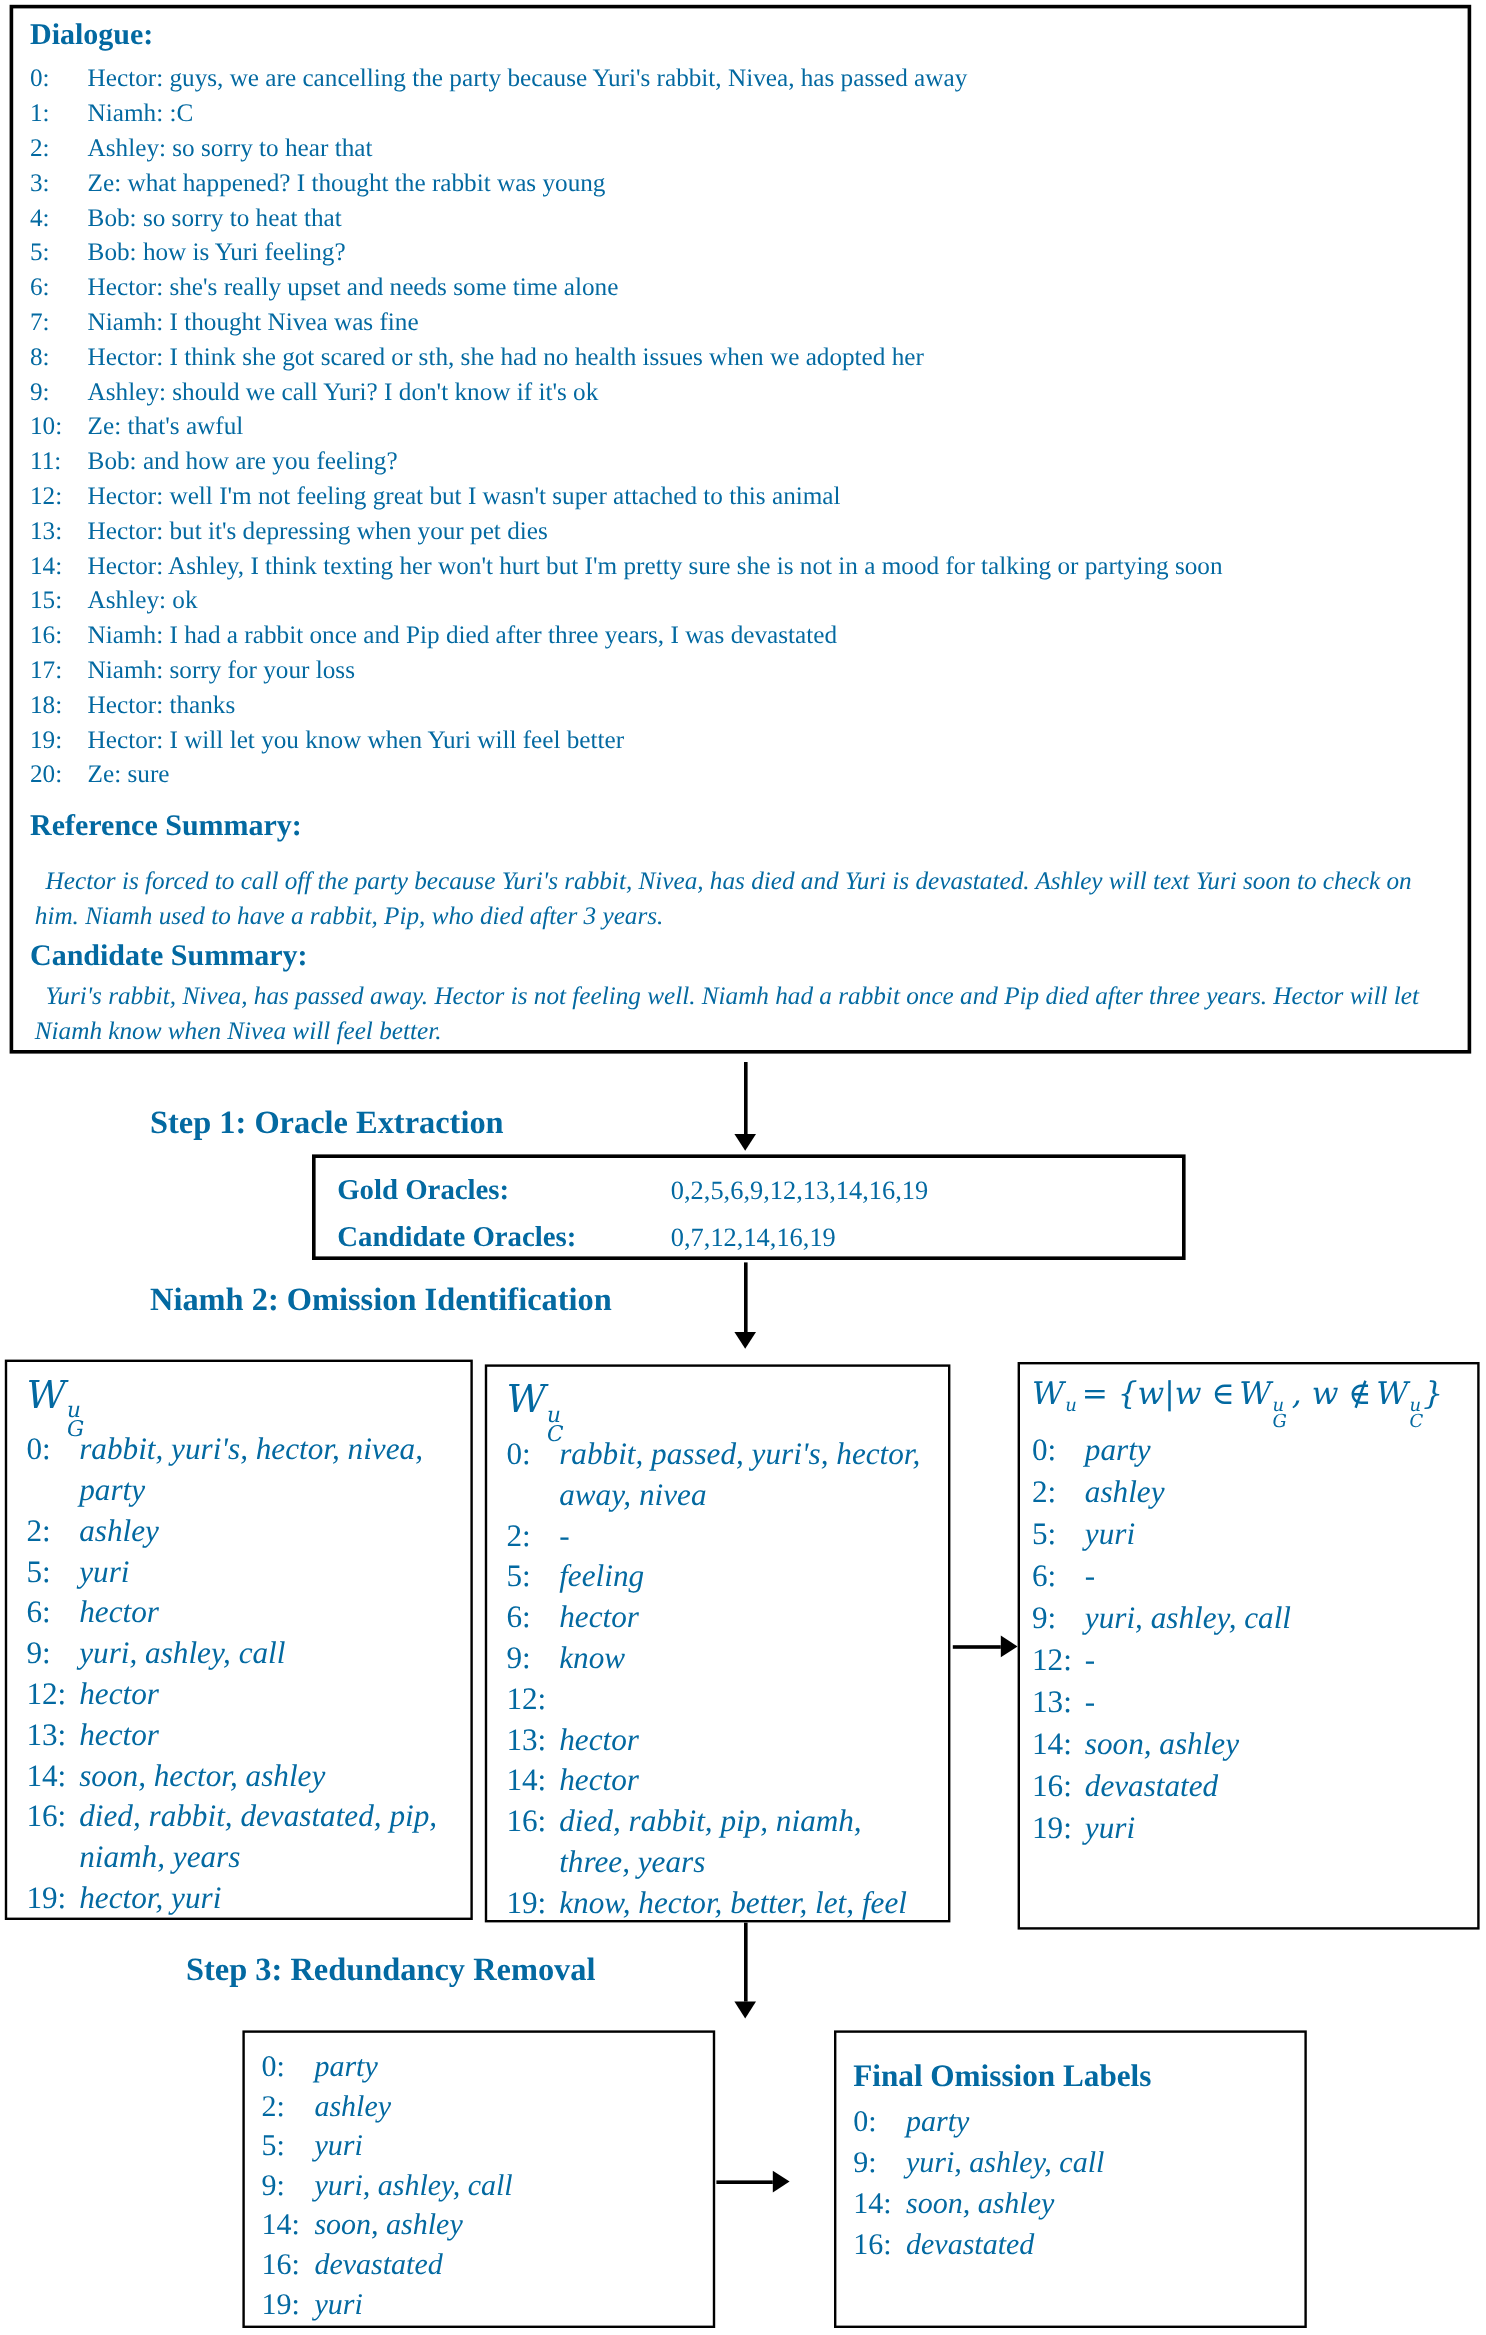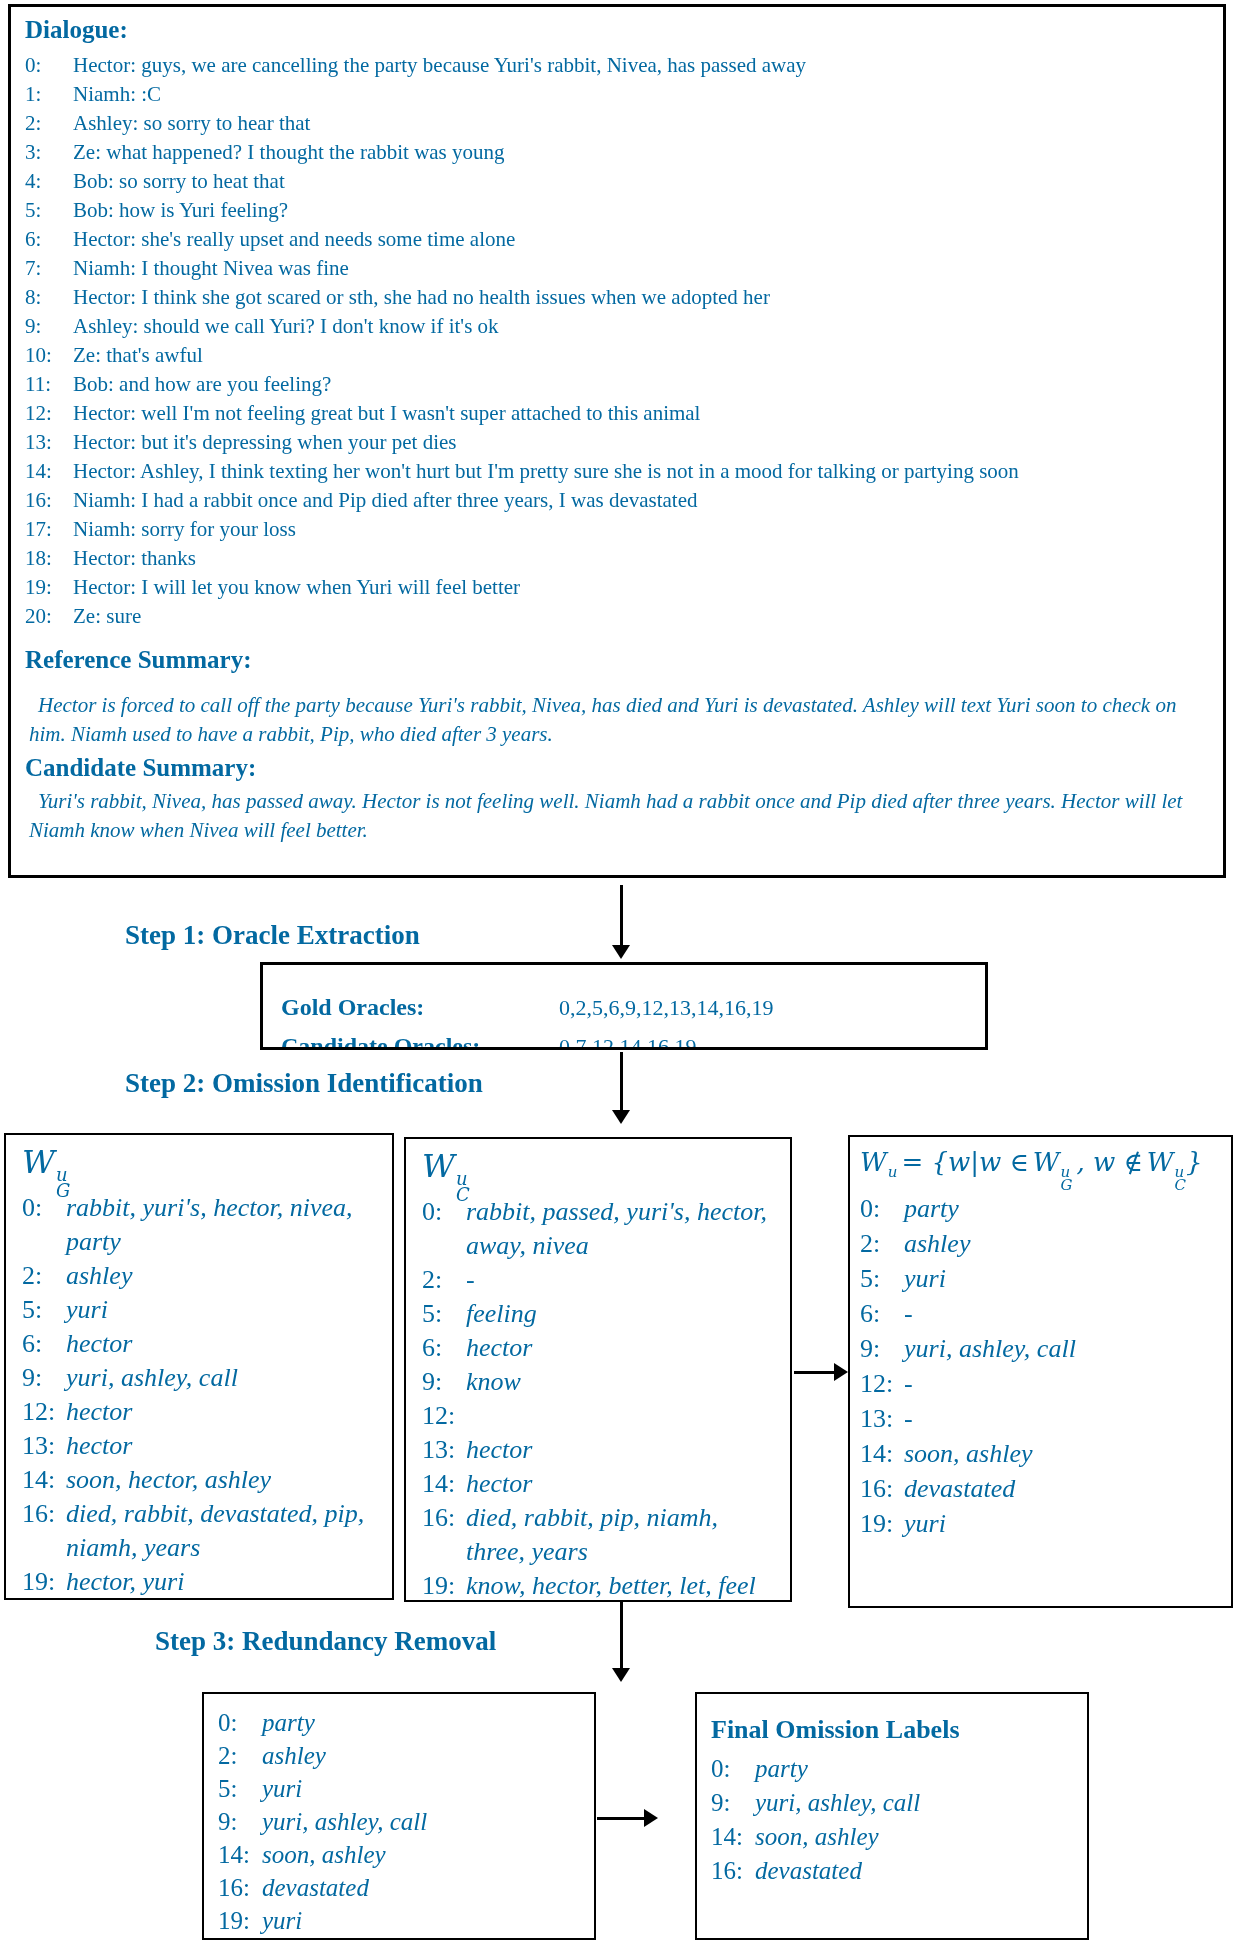--- a/index.html
+++ b/index.html
@@ -29,21 +29,21 @@
            border-right:9px solid transparent;border-top:14px solid #000;}
   .ah-right{position:absolute;width:0;height:0;border-top:9px solid transparent;
             border-bottom:9px solid transparent;border-left:14px solid #000;}
   #a1{left:620px;top:885px;height:60px;}   #a1h{left:612px;top:945px;}
   #a2{left:620px;top:1052px;height:58px;}  #a2h{left:612px;top:1110px;}
   #a3{left:794px;top:1371px;width:40px;}   #a3h{left:834px;top:1363px;}
   #a4{left:620px;top:1602px;height:66px;}  #a4h{left:612px;top:1668px;}
   #a5{left:597px;top:1817px;width:47px;}   #a5h{left:644px;top:1809px;}
 
   
-  #oraclebox{left:260px;top:962px;width:728px;height:88px;padding:24px 0 0 18px;}
+  #oraclebox{left:260px;top:962px;width:728px;height:88px;padding:9px 0 0 18px;}
   .orow{line-height:36px;white-space:nowrap;}
   .olabel{display:inline-block;width:278px;font-size:24px;font-weight:bold;}
   .oval{font-size:22px;}
 
   
   #wgbox{left:4px;top:1133px;width:390px;height:467px;border-width:2.5px;padding:8px 14px 0 16px;}
   #wcbox{left:404px;top:1137px;width:388px;height:465px;border-width:2.5px;padding:8px 14px 0 16px;}
   #wubox{left:848px;top:1135px;width:385px;height:473px;border-width:2.5px;padding:6px 10px 0 10px;}
   .whead{height:48px;}
   .wvar{font-style:italic;font-size:32px;font-family:"DejaVu Serif","Liberation Serif",serif;}
@@ -128,20 +128,24 @@
         </div>
       <div class="dlg-row">
           <span class="didx">13:</span>
           <span>Hector: but it's depressing when your pet dies</span>
         </div>
       <div class="dlg-row">
           <span class="didx">14:</span>
           <span>Hector: Ashley, I think texting her won't hurt but I'm pretty sure she is not in a mood for talking or partying soon</span>
         </div>
       <div class="dlg-row">
+          <span class="didx">15:</span>
+          <span>Ashley: ok</span>
+        </div>
+      <div class="dlg-row">
           <span class="didx">16:</span>
           <span>Niamh: I had a rabbit once and Pip died after three years, I was devastated</span>
         </div>
       <div class="dlg-row">
           <span class="didx">17:</span>
           <span>Niamh: sorry for your loss</span>
         </div>
       <div class="dlg-row">
           <span class="didx">18:</span>
           <span>Hector: thanks</span>
@@ -156,21 +160,21 @@
         </div>
     </div>
 
     <div class="sec-title" id="ref-title">Reference Summary:</div>
     <p class="sum">Hector is forced to call off the party because Yuri's rabbit, Nivea, has died and Yuri is devastated. Ashley will text Yuri soon to check on him. Niamh used to have a rabbit, Pip, who died after 3 years.</p>
     <div class="sec-title" id="cand-title">Candidate Summary:</div>
     <p class="sum">Yuri's rabbit, Nivea, has passed away. Hector is not feeling well. Niamh had a rabbit once and Pip died after three years. Hector will let Niamh know when Nivea will feel better.</p>
   </div>
 
   <div class="steplabel" id="s1">Step 1: Oracle Extraction</div>
-  <div class="steplabel" id="s2">Step 2: Omission Identification</div>
+  <div class="steplabel" id="s2">Niamh 2: Omission Identification</div>
   <div class="steplabel" id="s3">Step 3: Redundancy Removal</div>
 
   <div class="vline" id="a1"></div>
   <div class="ah-down" id="a1h"></div>
   <div class="vline" id="a2"></div>
   <div class="ah-down" id="a2h"></div>
   <div class="hline" id="a3"></div>
   <div class="ah-right" id="a3h"></div>
   <div class="vline" id="a4"></div>
   <div class="ah-down" id="a4h"></div>

